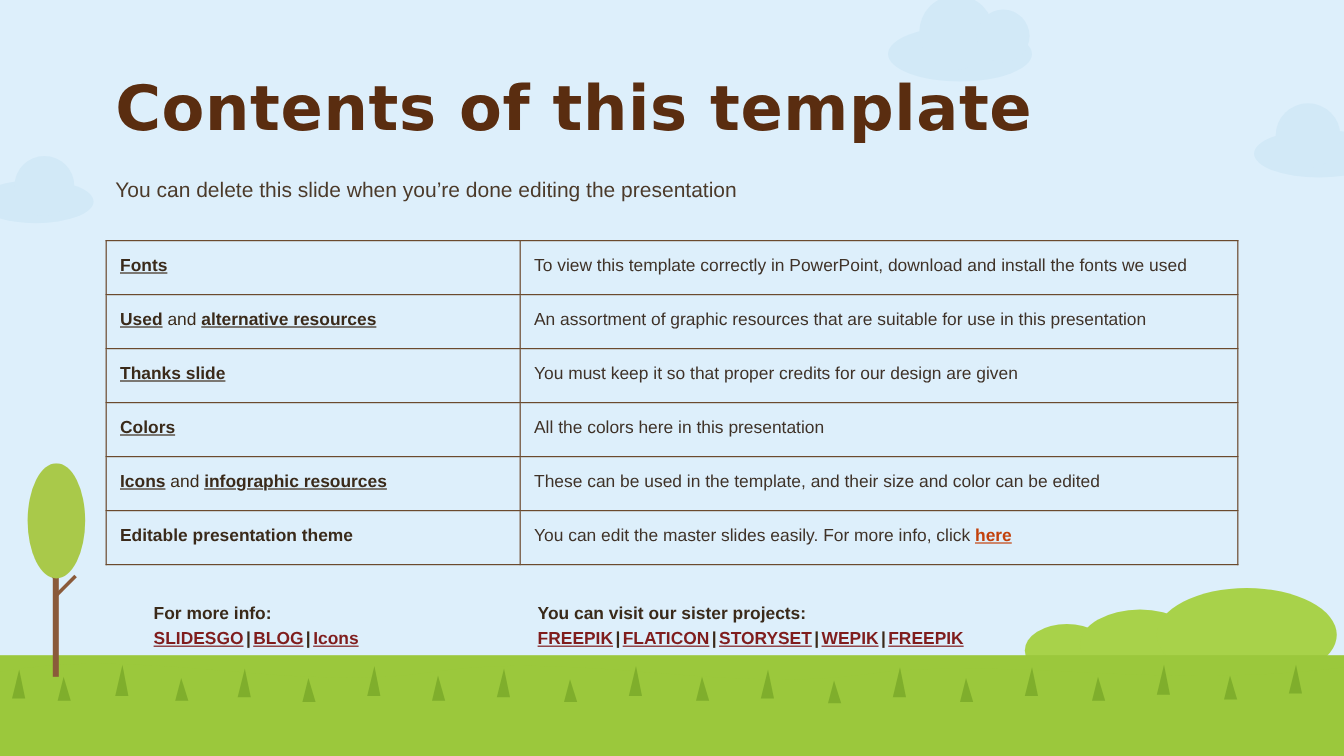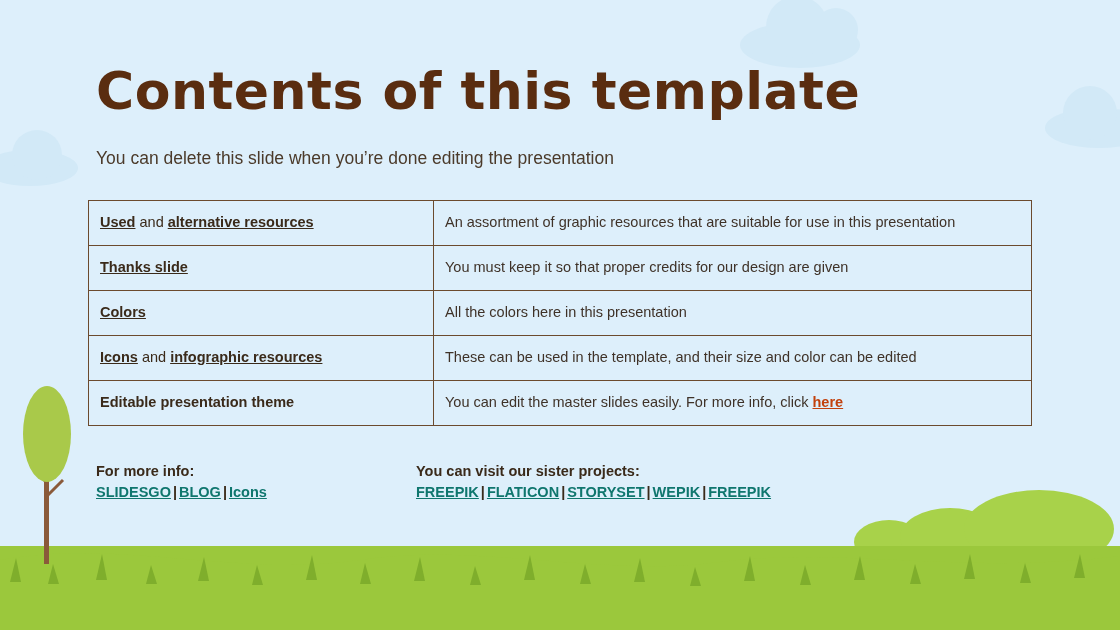--- a/index.html
+++ b/index.html
@@ -138,29 +138,30 @@
     width: 322px;
     color: #3a2a1a;
     font-weight: bold;
   }
   table.contents tr td.left { height: 24px; }
   .u { text-decoration: underline; }
   .nb { font-weight: normal; }
 
   .footer {
     position: absolute;
-    top: 463px;
+    top: 504px;
     font-size: 14.5px;
     color: #3a2a1a;
+    margin-left: 32px;
   }
   .footer .head { font-weight: bold; margin-bottom: 5px; }
   .footer .links { font-weight: bold; }
   .footer .links a,
   .footer .links span.lnk {
-    color: #0f766e;
+    color: #7f1d1d;
     text-decoration: underline;
   }
   .footer-left { left: 96px; }
   .footer-right { left: 416px; }
   .sep { text-decoration: none; padding: 0 2px; }
 </style>
 </head>
 <body>
 
 <div class="slide">
@@ -207,20 +208,26 @@
     <path d="M29 110 L45 94" stroke="#8a5a3a" stroke-width="3" fill="none"></path>
     <ellipse cx="29" cy="48" rx="24" ry="48" fill="#a9c94a"></ellipse>
   </svg>
 
   <div class="title">Contents of this template</div>
   <div class="subtitle">You can delete this slide when you’re done editing the presentation</div>
 
   <table class="contents">
     <tbody>
 
+      <tr>
+        <td class="left">
+          <span class="u">Fonts</span>
+        </td>
+        <td>To view this template correctly in PowerPoint, download and install the fonts we used</td>
+      </tr>
 
       <tr>
         <td class="left">
           <span class="u">Used</span><span class="nb"> and </span><span class="u">alternative resources</span>
         </td>
         <td>An assortment of graphic resources that are suitable for use in this presentation</td>
       </tr>
 
       <tr>
         <td class="left">

